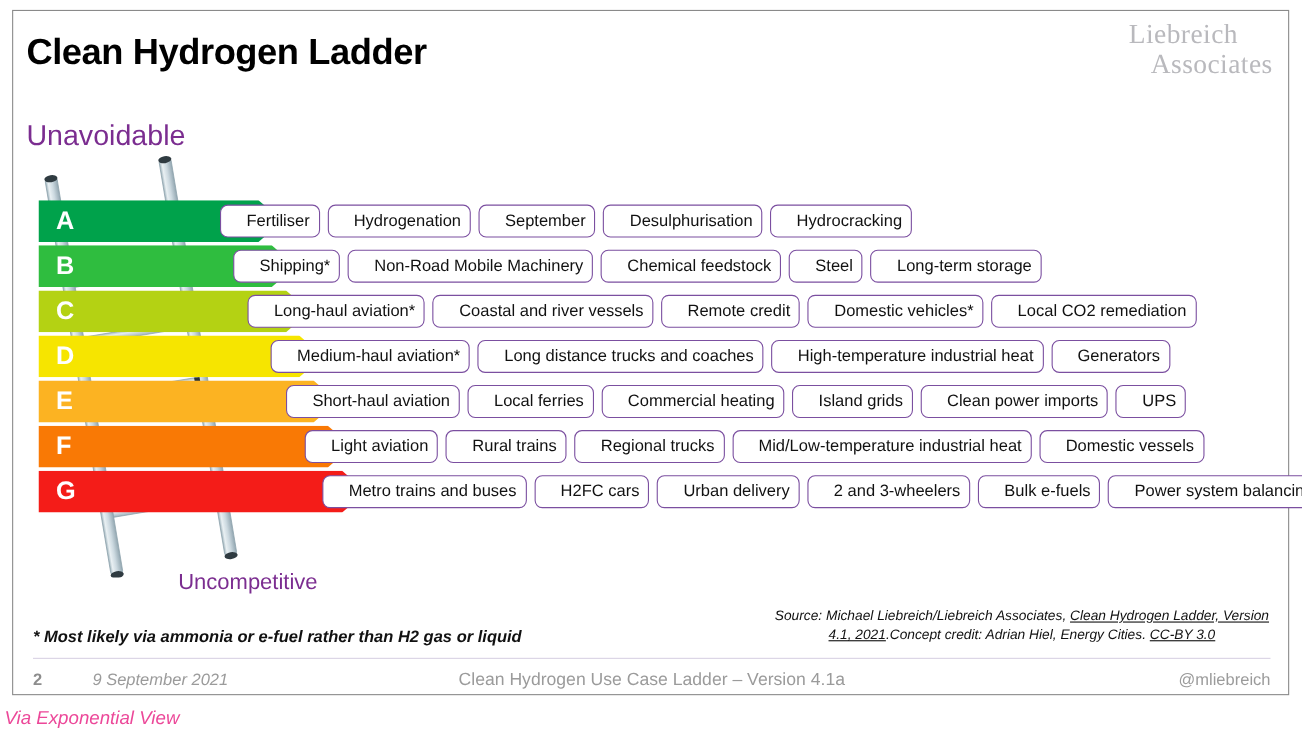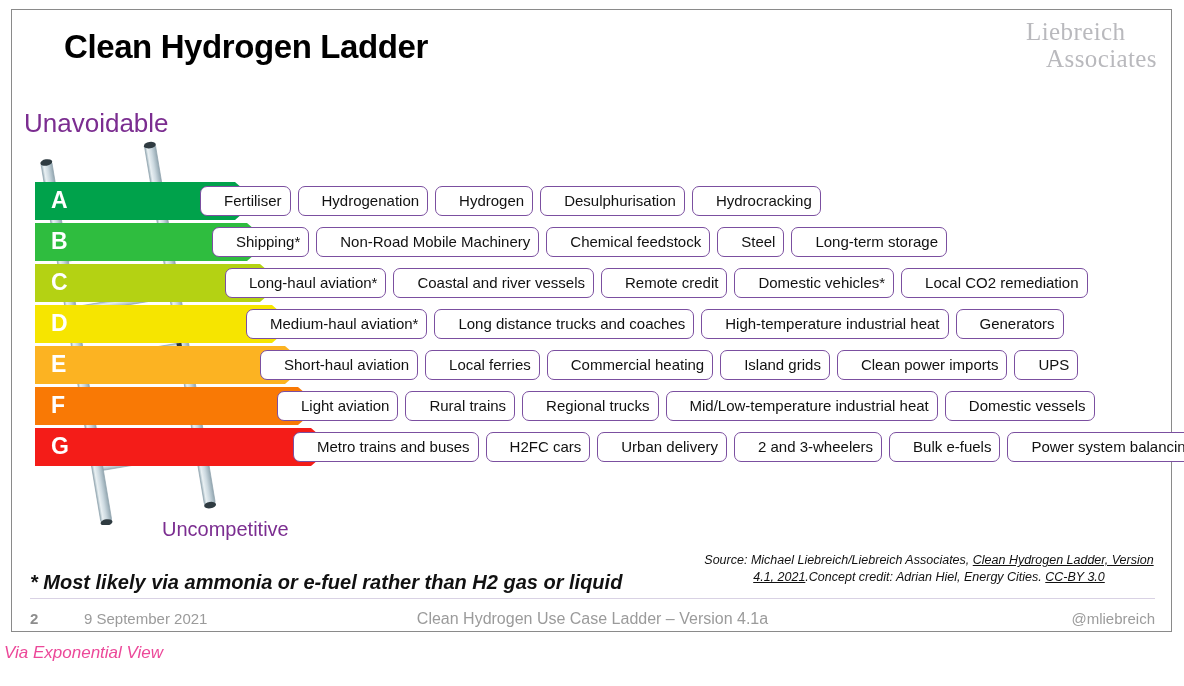--- a/index.html
+++ b/index.html
@@ -27,21 +27,20 @@
 
   
   #title {
     position: absolute;
     left: 12px; top: 18px;
     font-size: 33px;
     font-weight: bold;
     letter-spacing: -0.4px;
     color: #000000;
     white-space: nowrap;
-    margin-left: 40px;
   }
   #logo {
     position: absolute;
     right: 14px; top: 8px;
     text-align: left;
     color: #b9b9bd;
     font-family: "Liberation Serif", serif;
     font-size: 25px;
     line-height: 1.08;
     letter-spacing: 0.4px;
@@ -119,21 +118,21 @@
     font-size: 15px;
     line-height: 1;
     padding: 6px 8px 7px 23px;
     white-space: nowrap;
   }
 
   
   #footnote {
     position: absolute;
     left: 18px; top: 561px;
-    font-size: 20px;
+    font-size: 15px;
     font-style: italic;
     font-weight: bold;
     color: #111111;
     white-space: nowrap;
   }
   #source {
     position: absolute;
     right: 12px; top: 542px;
     width: 460px;
     text-align: center;
@@ -157,21 +156,21 @@
     width: 1161px;
     height: 30px;
     color: #9b9b9b;
     font-size: 15px;
   }
   #footer .pageno {
     position: absolute; left: 18px; top: 6px;
     font-weight: bold; color: #8d8d8d;
   }
   #footer .date {
-    position: absolute; left: 72px; top: 6px;
+    position: absolute; left: 72px; top: 6px; font-style: italic;
   }
   #footer .center {
     position: absolute; left: 0; top: 6px; width: 1161px;
     text-align: center;
     font-size: 16px;
   }
   #footer .handle {
     position: absolute; right: 18px; top: 6px;
   }
 
@@ -252,21 +251,21 @@
           <div class="arrow">
             <svg width="222" height="38" viewBox="0 0 222 38" preserveAspectRatio="none">
               <polygon points="0,0 200,0 222,19 200,38 0,38" fill="#00a24b"></polygon>
             </svg>
           </div>
           <span class="grade">A</span>
         </div>
         <div class="pills" style="left:188px">
           <span class="pill">Fertiliser</span>
           <span class="pill">Hydrogenation</span>
-          <span class="pill">Hydrogen</span>
+          <span class="pill">September</span>
           <span class="pill">Desulphurisation</span>
           <span class="pill">Hydrocracking</span>
         </div>
       </div>
 
       <div class="row">
         <div class="arrow-wrap">
           <div class="arrow">
             <svg width="234" height="38" viewBox="0 0 234 38" preserveAspectRatio="none">
               <polygon points="0,0 212,0 234,19 212,38 0,38" fill="#2fbd3f"></polygon>

